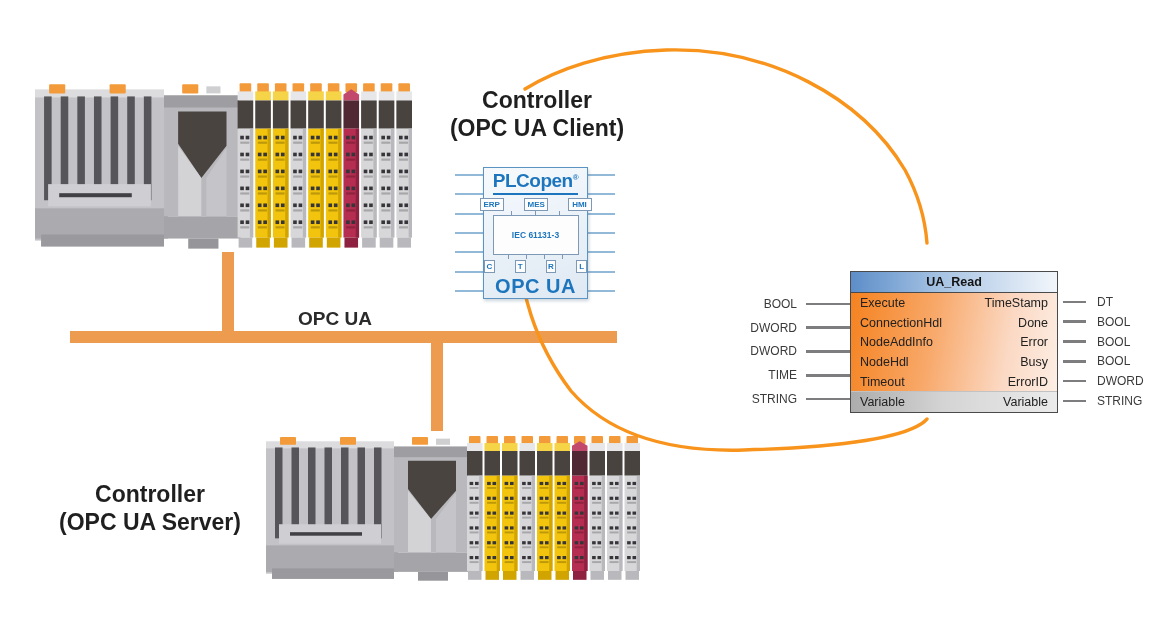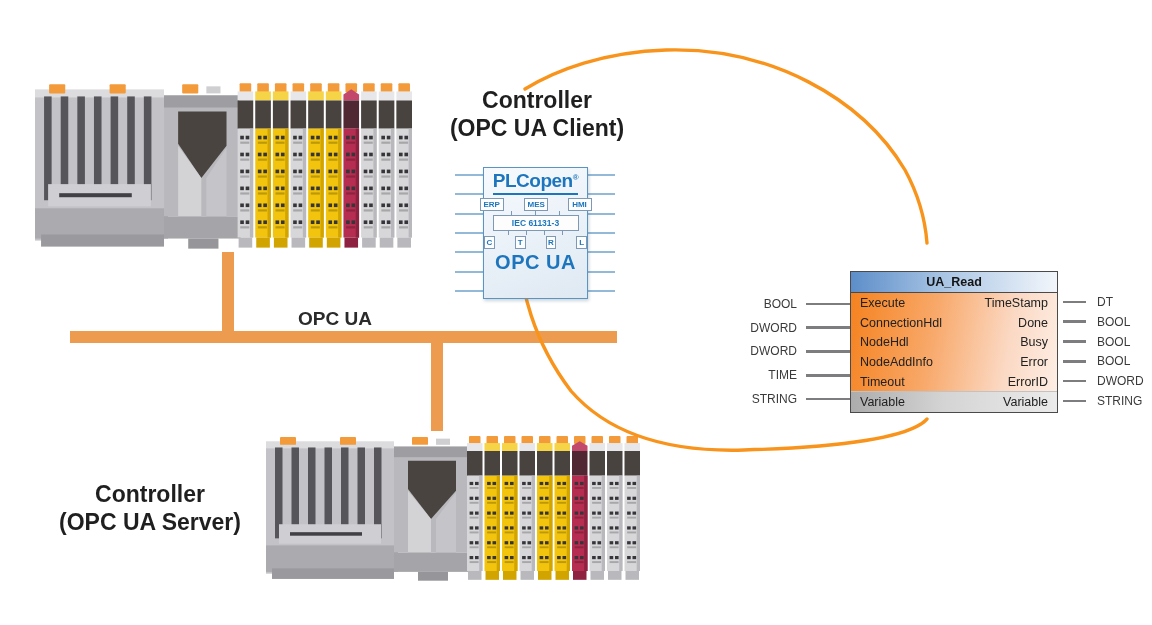--- a/index.html
+++ b/index.html
@@ -41,21 +41,21 @@
   .po-brand sup{font-size:8px;vertical-align:super;}
   .po-hr{height:2px;background:var(--plcopen-blue,#1D76BD);margin:1px 9px 3px 9px;}
   .po-row{display:flex;justify-content:center;gap:20px;}
   .po-cell{border:1px solid #7d99b5;background:#fdfdfe;color:var(--plcopen-blue,#1D76BD);
            font-size:8px;font-weight:700;padding:1px 3px;min-width:16px;}
   .po-cell4{border:1px solid #7d99b5;background:#fdfdfe;color:var(--plcopen-blue,#1D76BD);
            font-size:8px;font-weight:700;width:13px;height:11px;line-height:11px;}
   .po-ticks{display:flex;justify-content:space-around;width:72px;margin:0 auto;height:4px;}
   .po-ticks i{display:block;width:1px;height:4px;background:#7d99b5;}
   .po-iec{border:1px solid #7d99b5;background:#fdfdfe;color:var(--plcopen-blue,#1D76BD);
-          font-size:8.5px;font-weight:700;width:84px;margin:0 auto;padding:2px 0;}
+          font-size:8.5px;font-weight:700;width:84px;margin:0 auto;padding:14px 0;}
   .po-opcua{font-size:20px;font-weight:800;color:var(--plcopen-blue,#1D76BD);
             letter-spacing:0.5px;margin-top:2px;}
 
   
   .fb{position:absolute;left:850px;top:271px;width:208px;height:142px;box-sizing:border-box;
       border:1.5px solid var(--fb-border,#4A4A4A);z-index:4;display:flex;flex-direction:column;
       background:#fff;}
   .fb-header{height:20px;flex:0 0 20px;border-bottom:1.5px solid var(--fb-border,#4A4A4A);
       background:linear-gradient(90deg,#5d8ec9 0%,#a9c5e4 45%,#f2f6fb 100%);
       display:flex;align-items:center;justify-content:center;
@@ -690,26 +690,26 @@
     <div class="fb-main">
       <div class="fb-row">
         <span>Execute</span>
         <span>TimeStamp</span>
       </div>
       <div class="fb-row">
         <span>ConnectionHdl</span>
         <span>Done</span>
       </div>
       <div class="fb-row">
+        <span>NodeAddInfo</span>
+        <span>Error</span>
+      </div>
+      <div class="fb-row">
         <span>NodeHdl</span>
         <span>Busy</span>
-      </div>
-      <div class="fb-row">
-        <span>NodeAddInfo</span>
-        <span>Error</span>
       </div>
       <div class="fb-row">
         <span>Timeout</span>
         <span>ErrorID</span>
       </div>
     </div>
     <div class="fb-row fb-var">
       <span>Variable</span>
       <span>Variable</span>
     </div>

